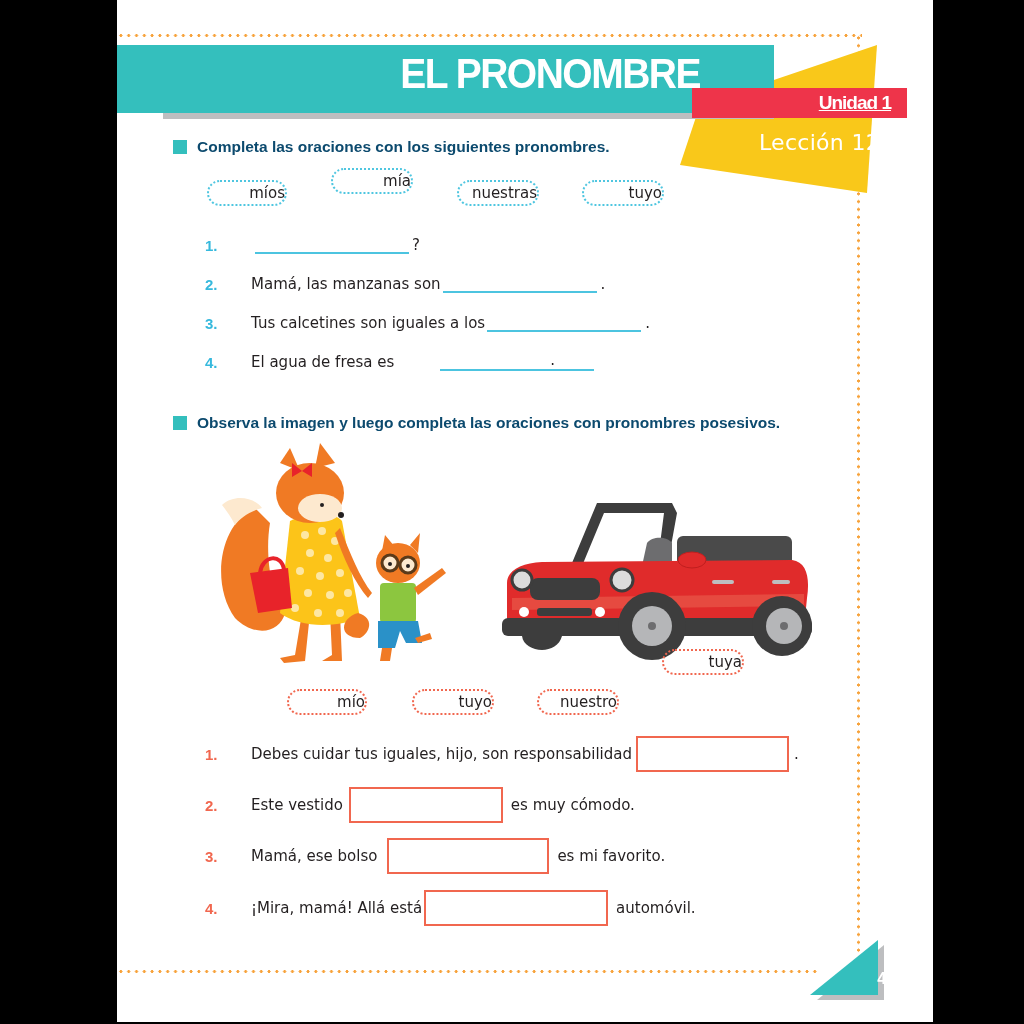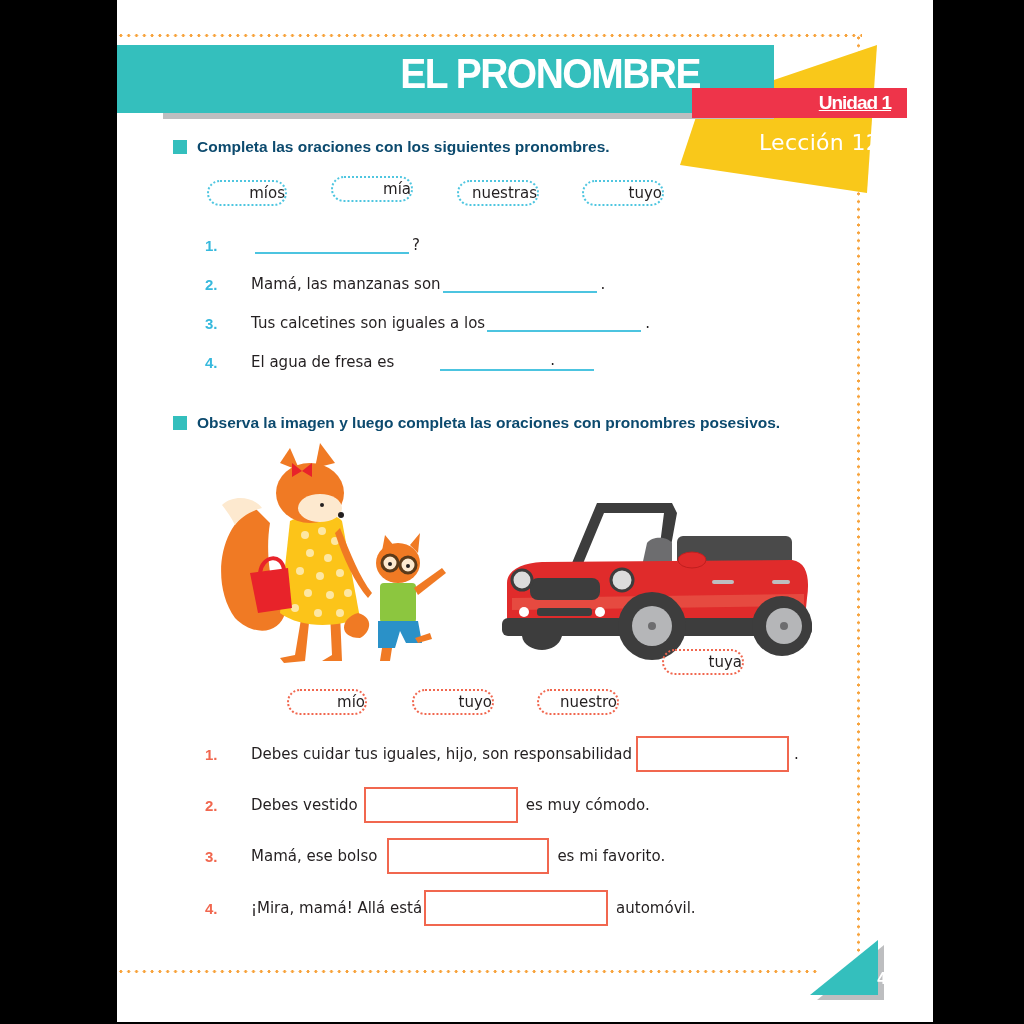--- a/index.html
+++ b/index.html
@@ -72,21 +72,21 @@
   <div class="abs lesson-text">Lección 12</div>
 
   <div class="abs section-head" style="left:56px; top:138px;">
     <span class="sq"></span>
     <span class="section-text">Completa las oraciones con los siguientes pronombres.</span>
   </div>
 
   <div class="chip blue" style="left:90px; top:180px; width:80px;">
       <span>míos</span>
     </div>
-  <div class="chip blue" style="left:214px; top:176px; width:82px;">
+  <div class="chip blue" style="left:214px; top:168px; width:82px;">
       <span>mía</span>
     </div>
   <div class="chip blue" style="left:340px; top:180px; width:82px;">
       <span>nuestras</span>
     </div>
   <div class="chip blue" style="left:465px; top:180px; width:82px;">
       <span>tuyo</span>
     </div>
 
   <div class="row" style="top:236px;">
@@ -219,21 +219,21 @@
     </div>
 
   <div class="row" style="top:736px; align-items:center;">
     <span class="num orange">1.</span>
     <span>Debes cuidar tus iguales, hijo, son responsabilidad</span>
     <span class="box" style="width:153px; height:36px; margin-left:4px;"></span>
     <span style="margin-left:5px;">.</span>
   </div>
   <div class="row" style="top:787px; align-items:center;">
     <span class="num orange">2.</span>
-    <span>Debes vestido</span>
+    <span>Este vestido</span>
     <span class="box" style="width:154px; height:36px; margin-left:6px;"></span>
     <span style="margin-left:8px;">es muy cómodo.</span>
   </div>
   <div class="row" style="top:838px; align-items:center;">
     <span class="num orange">3.</span>
     <span>Mamá, ese bolso</span>
     <span class="box" style="width:162px; height:36px; margin-left:10px;"></span>
     <span style="margin-left:8px;text-align:center;">es mi favorito.</span>
   </div>
   <div class="row" style="top:890px; align-items:center;">

